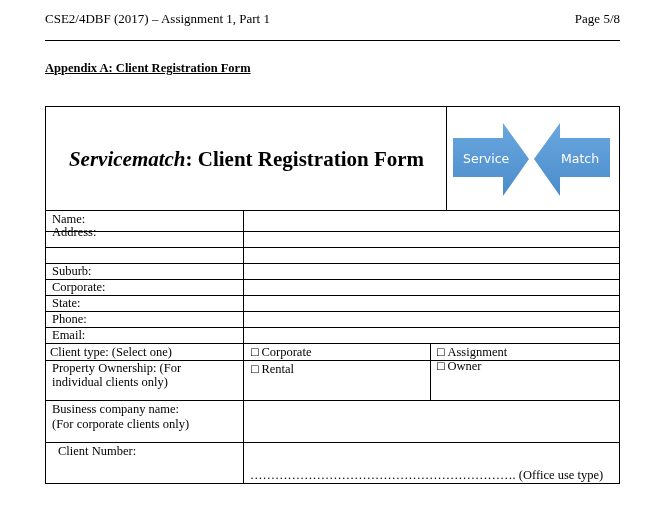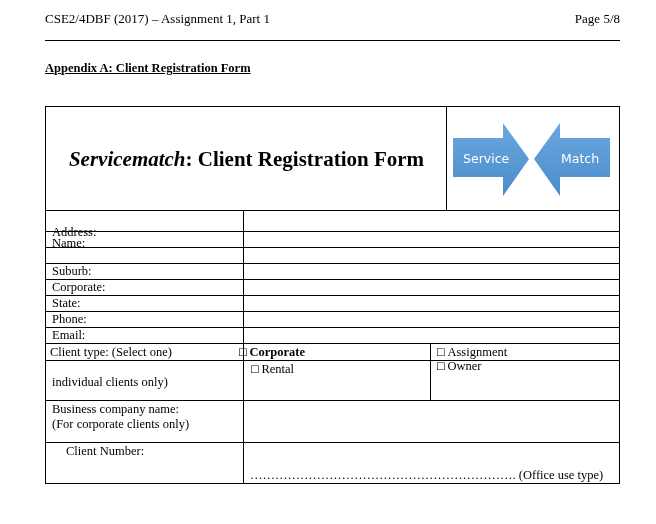--- a/index.html
+++ b/index.html
@@ -68,21 +68,21 @@
   <div class="hline" style="top:156px; width:573px;"></div>
   <div class="hline" style="top:172px; width:573px;"></div>
   <div class="hline" style="top:188px; width:573px;"></div>
   <div class="hline" style="top:204px; width:573px;"></div>
   <div class="hline" style="top:220px; width:573px;"></div>
   <div class="hline" style="top:236px; width:573px;"></div>
   <div class="hline" style="top:253px; width:573px;"></div>
   <div class="hline" style="top:293px; width:573px;"></div>
   <div class="hline" style="top:335px; width:573px;"></div>
 
-  <div class="lbl" style="left:6px; top:105px;margin-top:24px;">Name:</div>
+  <div class="lbl" style="left:6px; top:105px;">Name:</div>
   <div class="abs" style="left:198px; top:104px; width:375px; height:20px;"></div>
 
   <div class="lbl" style="left:6px; top:118px;">Address:</div>
   <div class="abs" style="left:198px; top:125px; width:375px; height:31px;"></div>
 
   <div class="lbl" style="left:6px; top:157px;">Suburb:</div>
   <div class="abs" style="left:198px; top:157px; width:375px; height:15px;"></div>
 
   <div class="lbl" style="left:6px; top:173px;">Corporate:</div>
   <div class="abs" style="left:198px; top:173px; width:375px; height:15px;"></div>
@@ -90,34 +90,35 @@
   <div class="lbl" style="left:6px; top:189px;">State:</div>
   <div class="abs" style="left:198px; top:189px; width:375px; height:15px;"></div>
 
   <div class="lbl" style="left:6px; top:205px;">Phone:</div>
   <div class="abs" style="left:198px; top:205px; width:375px; height:15px;"></div>
 
   <div class="lbl" style="left:6px; top:221px;">Email:</div>
   <div class="abs" style="left:198px; top:221px; width:375px; height:15px;"></div>
 
   <div class="lbl" style="left:4px; top:238px;">Client type: (Select one)</div>
-  <div class="lbl" style="left:192px; top:238px;font-weight:bold;">
+  <div class="lbl" style="left:204px; top:238px;">
     <span class="chk">□</span><span>Corporate</span>
   </div>
   <div class="lbl" style="left:390px; top:238px;">
     <span class="chk">□</span><span>Assignment</span>
   </div>
 
+  <div class="lbl" style="left:6px; top:254px;">Property Ownership: (For</div>
   <div class="lbl" style="left:6px; top:268px;">individual clients only)</div>
   <div class="lbl" style="left:204px; top:255px;">
     <span class="chk">□</span><span>Rental</span>
   </div>
   <div class="lbl" style="left:390px; top:246px;margin-top:6px;">
     <span class="chk">□</span><span>Owner</span>
   </div>
 
   <div class="lbl" style="left:6px; top:295px;">Business company name:</div>
   <div class="lbl" style="left:6px; top:310px;">(For corporate clients only)</div>
   <div class="abs" style="left:198px; top:294px; width:375px; height:41px;"></div>
 
-  <div class="lbl" style="left:20px; top:337px;font-family:Liberation Serif, serif;">Client Number:</div>
+  <div class="lbl" style="left:12px; top:337px;font-family:Liberation Serif, serif;">Client Number:</div>
   <div class="lbl" style="left:204px; top:361px;">………………………………………………………. (Office use type)</div>
 </div>
 
 </body></html>

